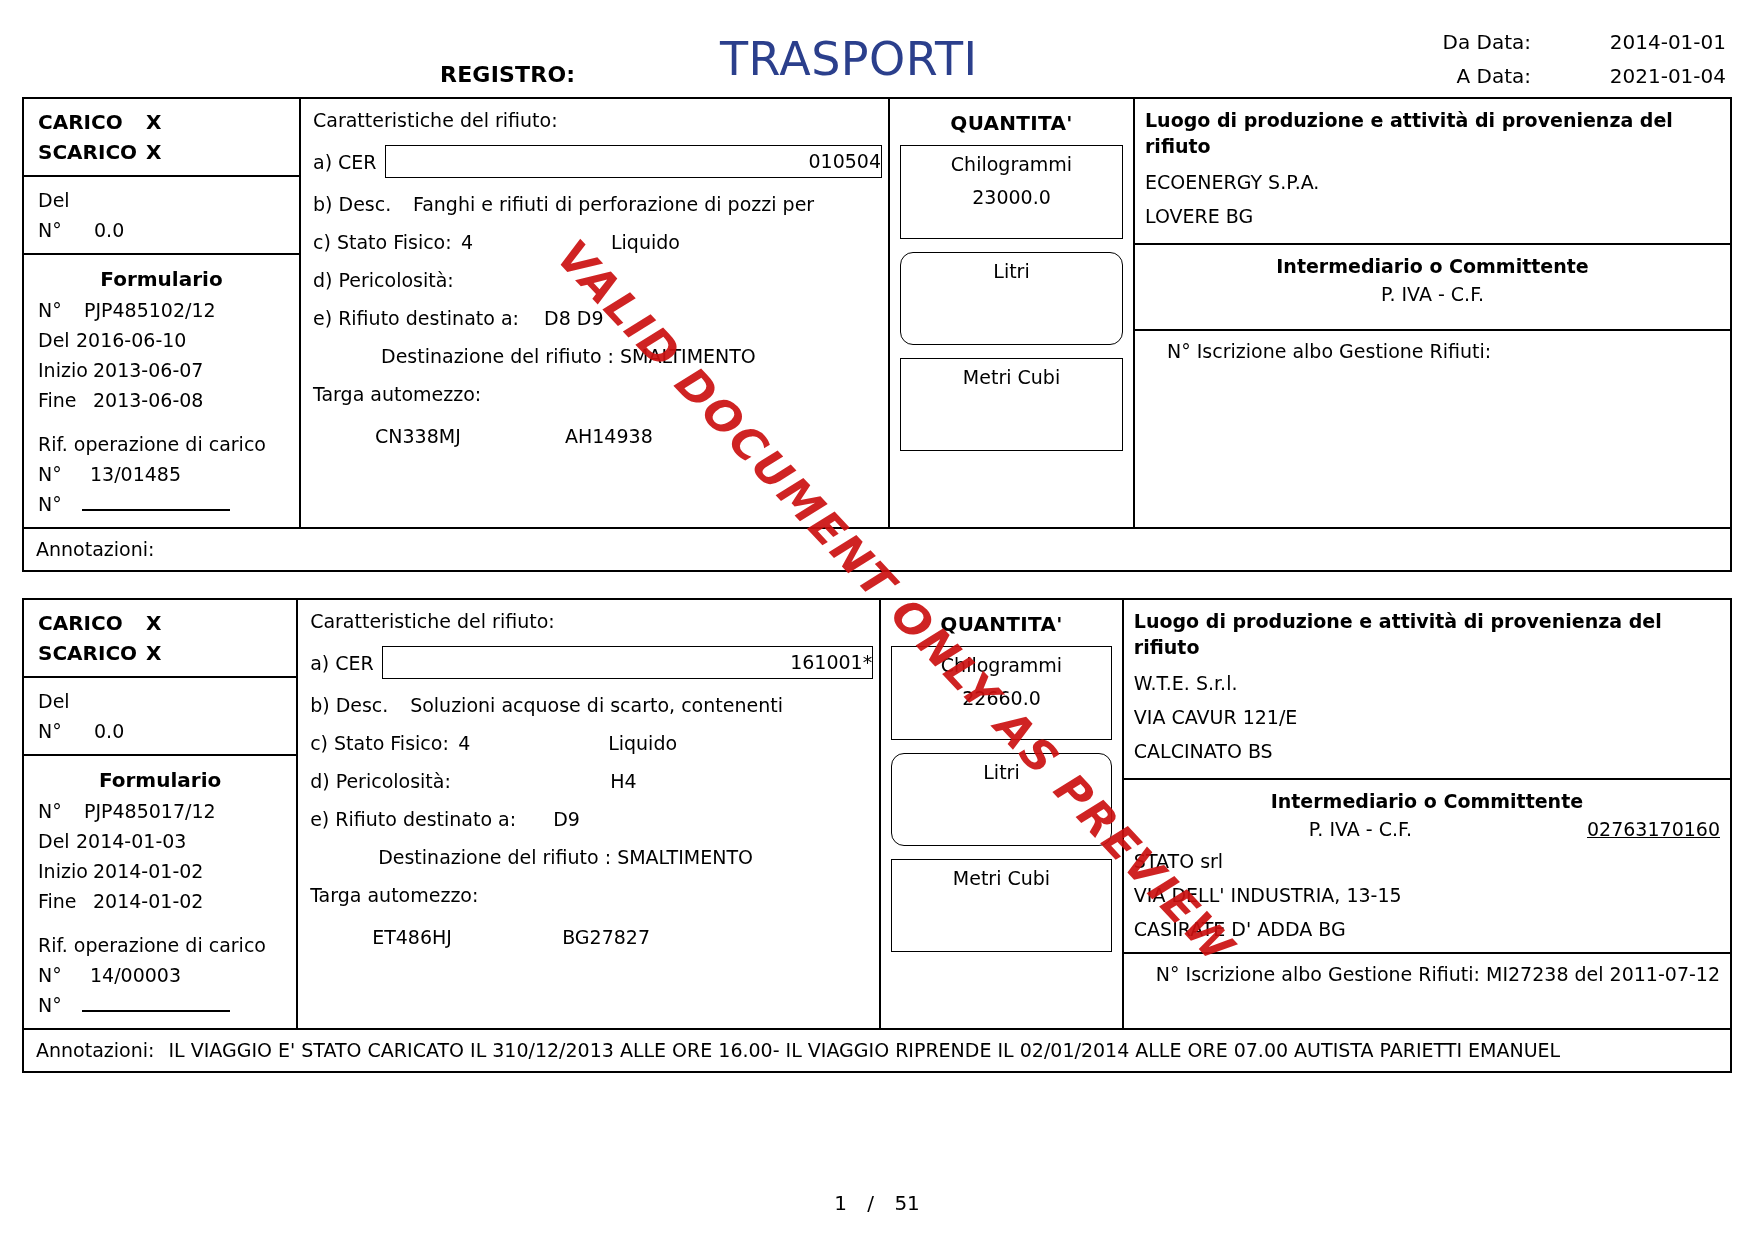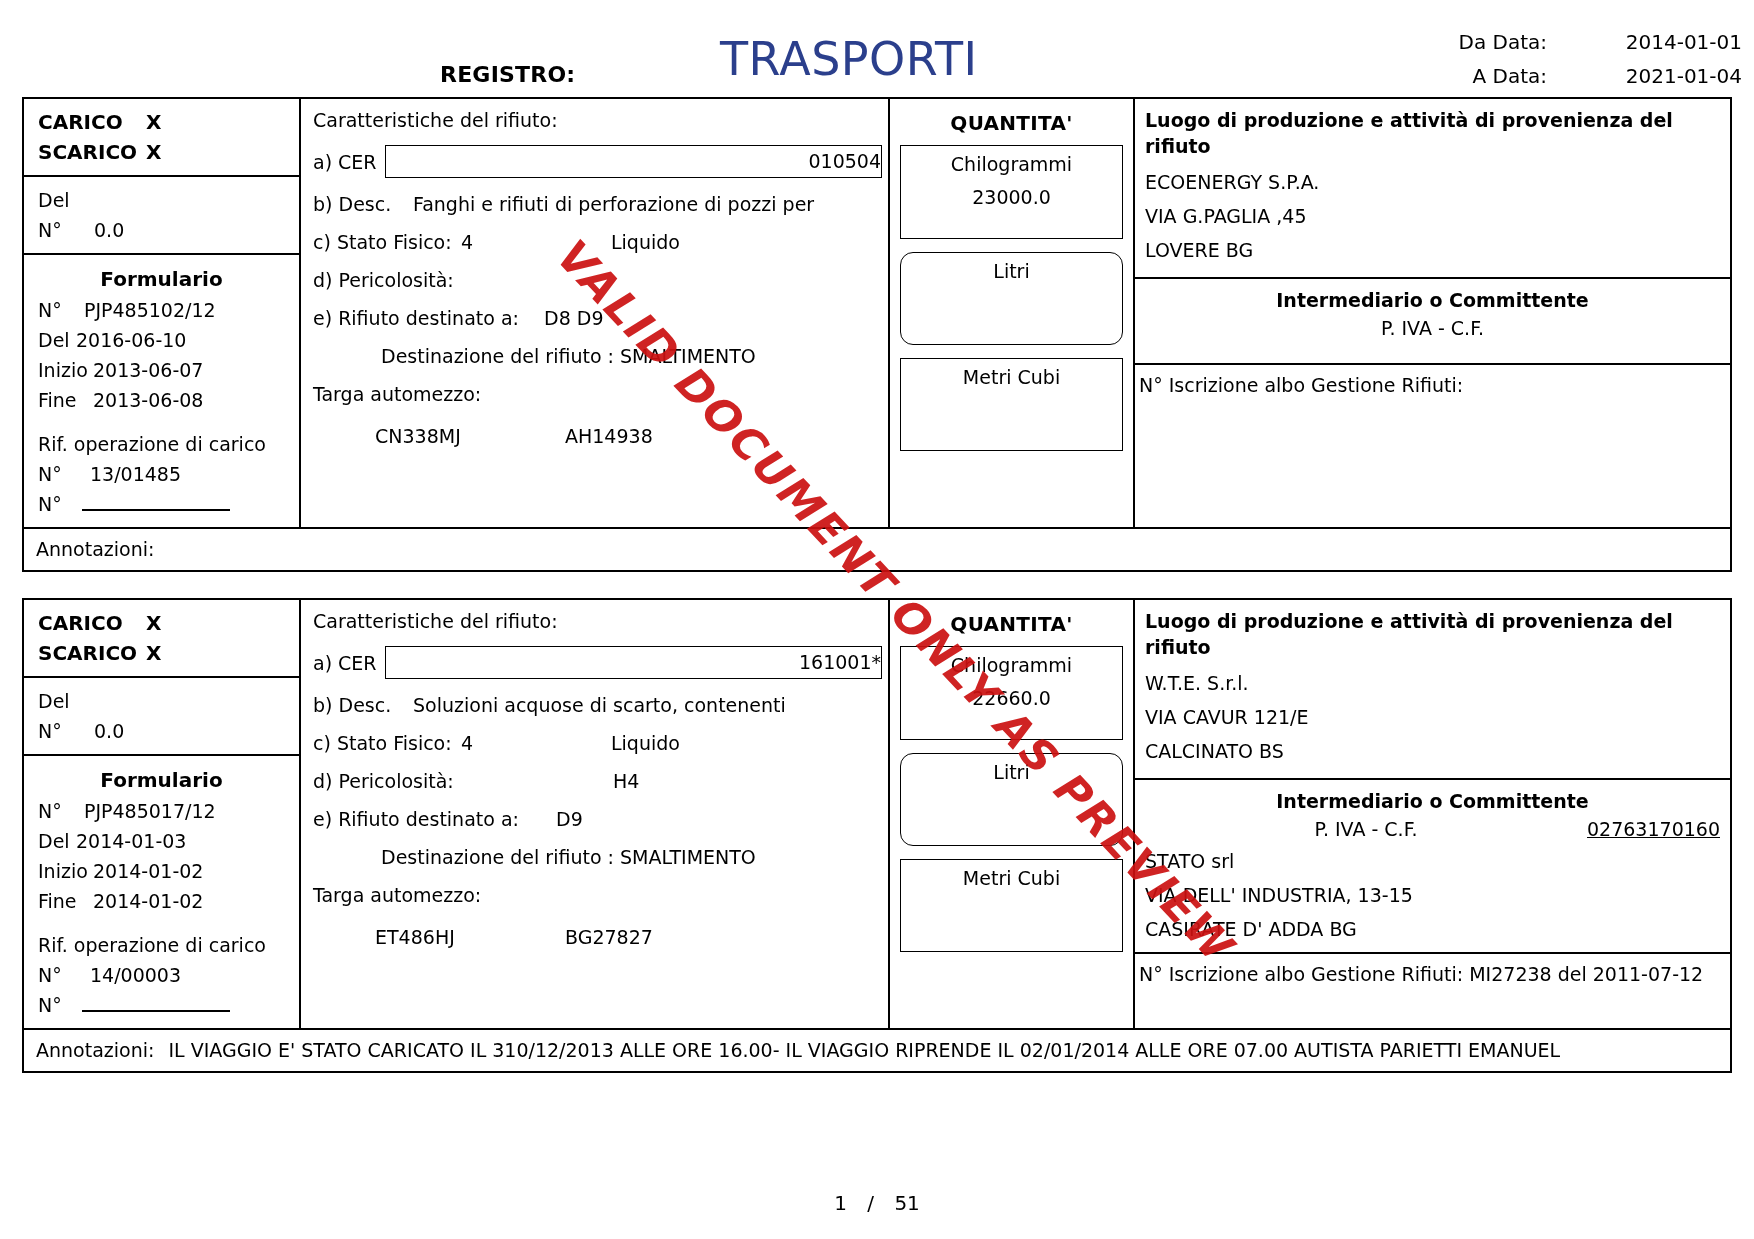--- a/index.html
+++ b/index.html
@@ -17,21 +17,21 @@
   .header{position:relative;height:97px;}
   .registro-label{
     position:absolute;left:440px;top:62px;
     font-size:22px;font-weight:bold;letter-spacing:.2px;
   }
   .doc-title{
     position:absolute;left:720px;top:32px;
     font-size:46px;font-weight:normal;color:#2b3f8c;
     letter-spacing:.5px;
   }
-  .hdr-dates{position:absolute;right:12px;top:30px;width:380px;font-size:20px;}
+  .hdr-dates{position:absolute;right:28px;top:30px;width:380px;font-size:20px;}
   .hdr-row{display:flex;align-items:baseline;margin-bottom:10px;}
   .hdr-key{width:185px;text-align:right;padding-right:0;}
   .hdr-val{width:195px;text-align:right;}
 
   
   .record{
     border:2.5px solid #000;
     margin:0 22px;
     box-sizing:border-box;
   }
@@ -84,21 +84,21 @@
     padding-top:7px;margin-bottom:13px;
   }
   .qty-box .qv{display:block;margin-top:11px;}
   .qty-kg{height:94px;}
   .qty-lt{height:93px;border-radius:13px;}
   .qty-mc{height:93px;}
 
   
   .rc-top{padding:8px 10px 10px 10px;border-bottom:2.5px solid #000;}
   .rc-mid{padding:8px 10px 6px 10px;border-bottom:2.5px solid #000;}
-  .rc-bot{padding:9px 10px 9px 4px;}
+  .rc-bot{padding:9px 10px 9px 4px;margin-left:28px;}
   .rc-head{font-weight:bold;font-size:19px;line-height:26px;margin-bottom:6px;}
   .rc-line{font-size:19px;line-height:34px;white-space:nowrap;}
   .rc-center{text-align:center;font-weight:bold;font-size:19px;line-height:26px;}
   .rc-iva-row{display:flex;justify-content:space-between;font-size:19px;line-height:30px;}
   .rc-iva-row .lbl{flex:1;text-align:center;}
   .rc-iva-row .val{text-align:center;text-decoration:underline;}
   .rc-fill{min-height:14px;}
   .rc-bot-line{font-size:19px;white-space:nowrap;}
 
   
@@ -260,21 +260,20 @@
         <div class="qty-box qty-mc">
           <span>Metri Cubi</span>
           <span class="qv"></span>
         </div>
       </div>
 
       <div class="col-right">
         <div class="rc-top">
           <div class="rc-head">Luogo di produzione e attività di provenienza del rifiuto</div>
           <div class="rc-line">ECOENERGY S.P.A.</div>
-          <div class="rc-line">VIA G.PAGLIA ,45</div>
           <div class="rc-line">LOVERE  BG</div>
         </div>
         <div class="rc-mid">
           <div class="rc-center">Intermediario o Committente</div>
           <div class="rc-iva-row">
             <span class="lbl">P. IVA - C.F.</span>
             <span class="val"></span>
           </div>
           <div class="rc-line"></div>
           <div class="rc-line"></div>

